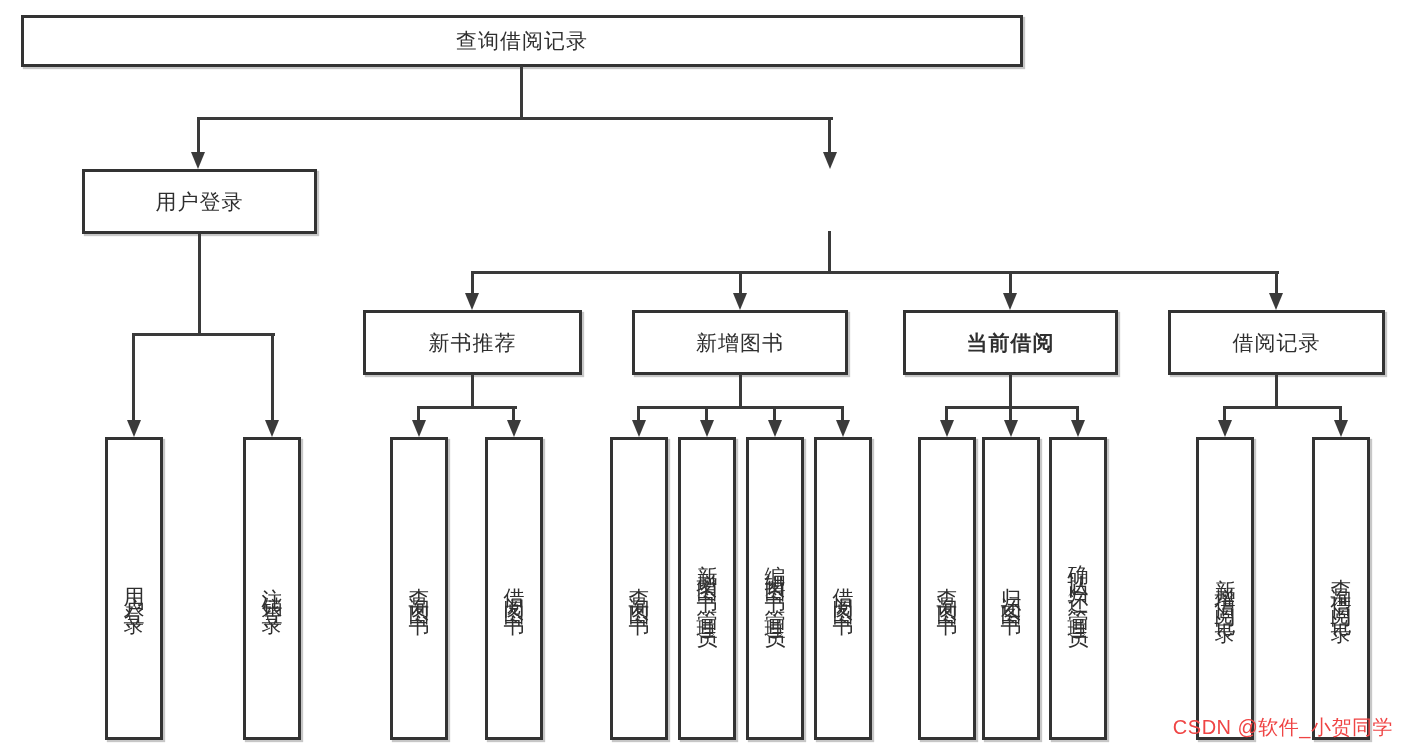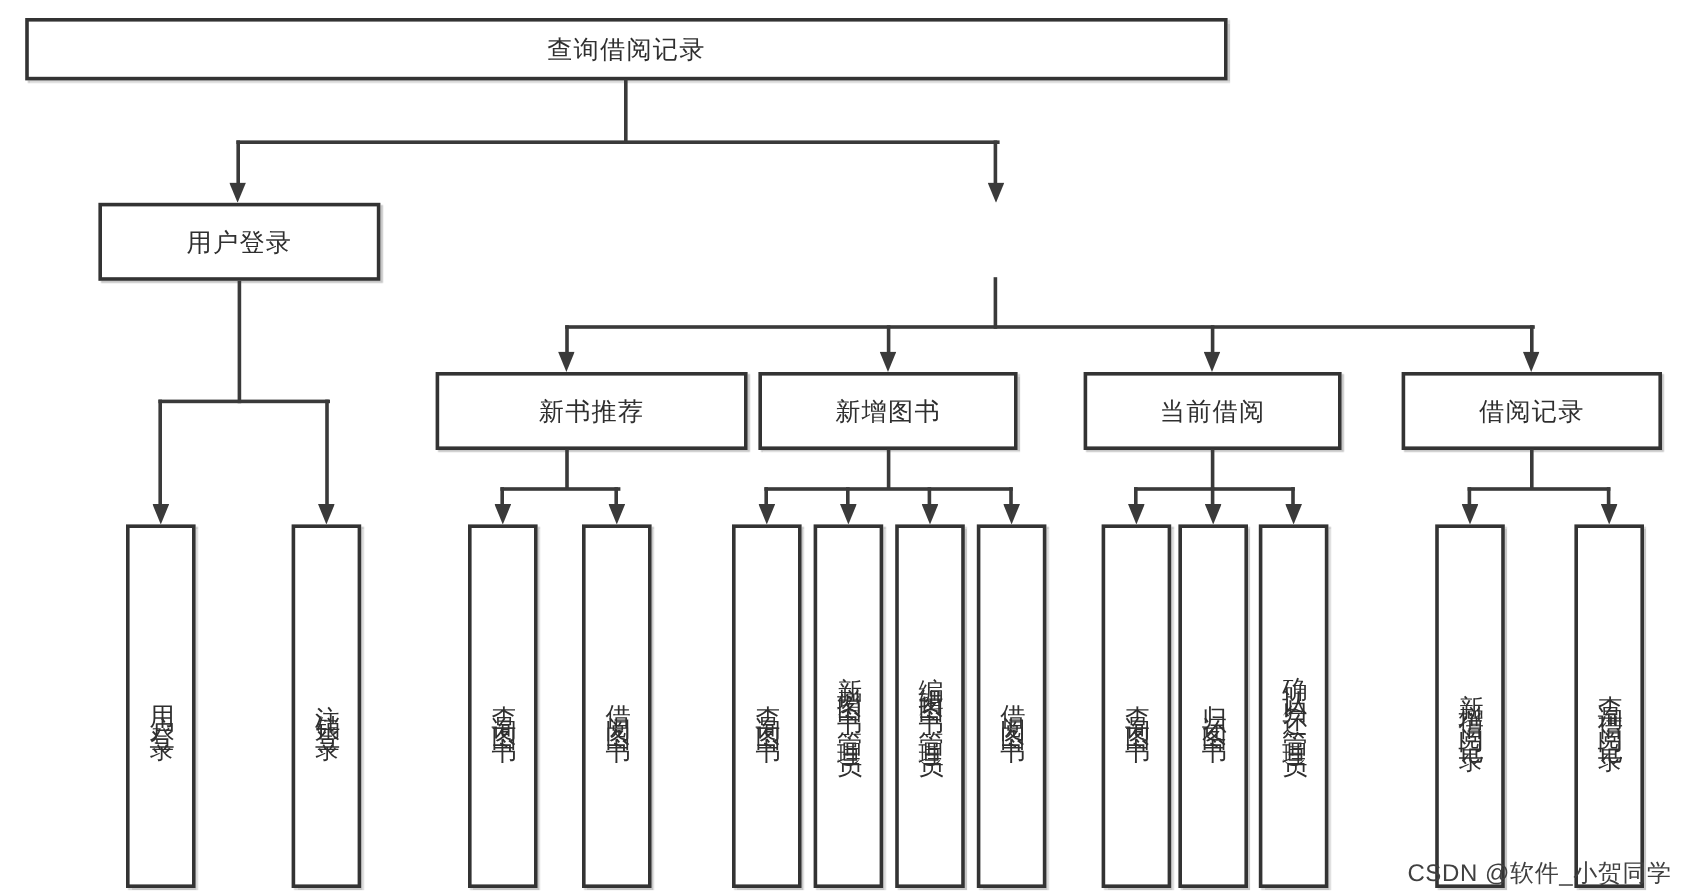--- a/index.html
+++ b/index.html
@@ -28,21 +28,21 @@
     letter-spacing:9px;
     white-space:nowrap;
   }
   .hline,.vline{position:absolute;background:#3a3a3a;}
   .arrow{
     position:absolute;width:14px;height:17px;background:#3a3a3a;
     clip-path:polygon(0 0,100% 0,50% 100%);
   }
   .watermark{
     position:absolute;
-    color:#404040;
+    color:#ef4444;
     font-size:20px;
     letter-spacing:0.5px;
   }
 </style>
 </head>
 <body>
 
 <div class="canvas">
 
   <div class="node" style="left:21px;top:15px;width:1002px;height:52px;">
@@ -71,27 +71,27 @@
   <div class="hline" style="left:471px;top:271px;width:808px;height:3px;"></div>
   <div class="vline" style="left:471px;top:271px;width:3px;height:23px;"></div>
   <div class="vline" style="left:739px;top:271px;width:3px;height:23px;"></div>
   <div class="vline" style="left:1009px;top:271px;width:3px;height:23px;"></div>
   <div class="vline" style="left:1275px;top:271px;width:3px;height:23px;"></div>
   <div class="arrow" style="left:465px;top:293px;"></div>
   <div class="arrow" style="left:733px;top:293px;"></div>
   <div class="arrow" style="left:1003px;top:293px;"></div>
   <div class="arrow" style="left:1269px;top:293px;"></div>
 
-  <div class="node" style="left:363px;top:310px;width:260px;height:65px;">
+  <div class="node" style="left:363px;top:310px;width:219px;height:65px;">
     <span>新书推荐</span>
   </div>
   <div class="node" style="left:632px;top:310px;width:216px;height:65px;">
     <span>新增图书</span>
   </div>
-  <div class="node" style="left:903px;top:310px;width:215px;height:65px;">
+  <div class="node" style="left:903px;top:310px;width:215px;height:65px;font-weight:bold;">
     <span>当前借阅</span>
   </div>
   <div class="node" style="left:1168px;top:310px;width:217px;height:65px;">
     <span>借阅记录</span>
   </div>
 
   <div class="vline" style="left:471px;top:374px;width:3px;height:34px;"></div>
   <div class="hline" style="left:417px;top:406px;width:100px;height:3px;"></div>
   <div class="vline" style="left:417px;top:406px;width:3px;height:15px;"></div>
   <div class="vline" style="left:512px;top:406px;width:3px;height:15px;"></div>

